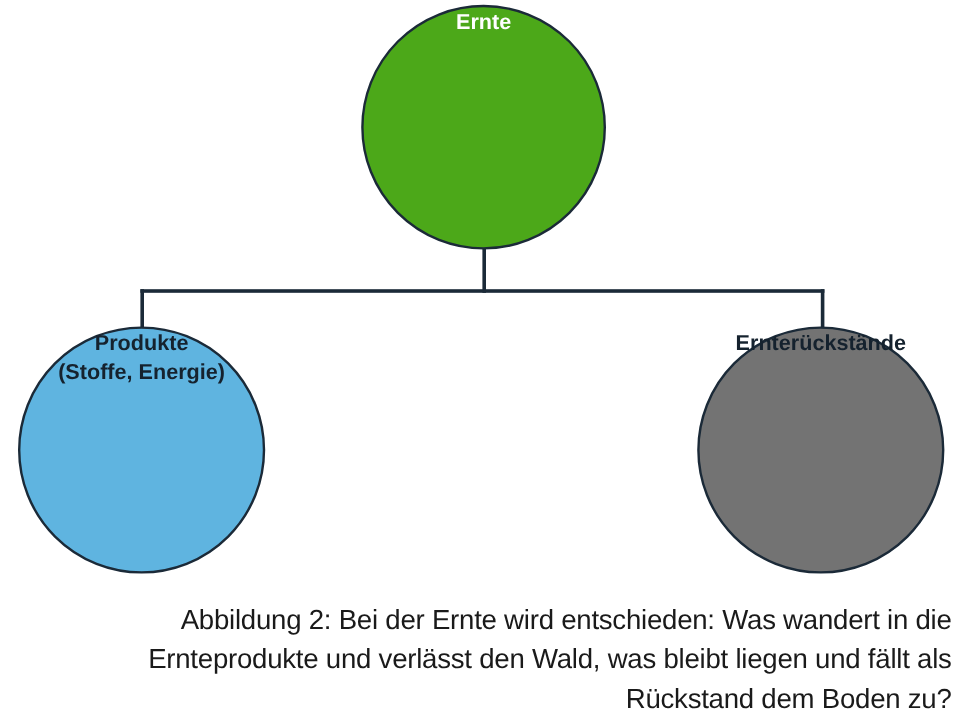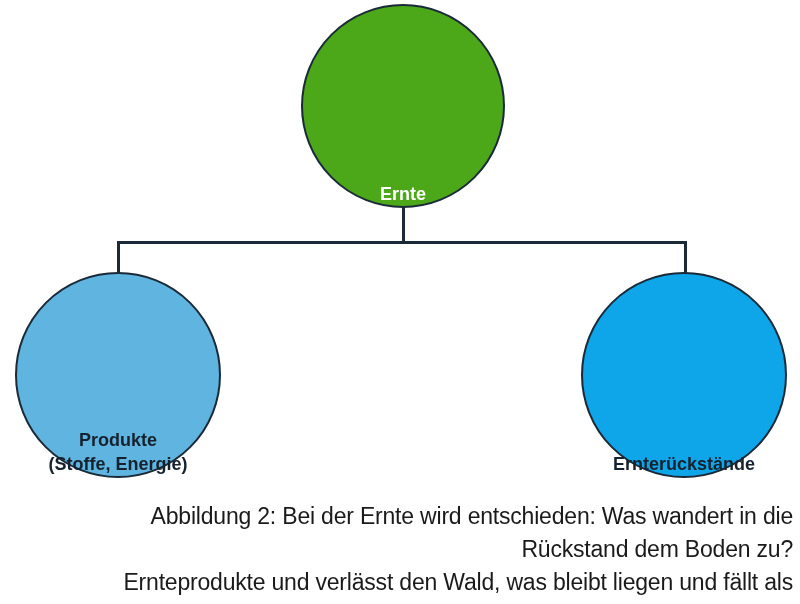--- a/index.html
+++ b/index.html
@@ -16,21 +16,21 @@
     font-family: "Liberation Sans", sans-serif;
   }
   .circle {
     position: absolute;
     border-radius: 50%;
     border: 2px solid #1b2a38;
     box-sizing: border-box;
     display: flex;
     flex-direction: column;
     align-items: center;
-    justify-content: flex-end;
+    justify-content: flex-start;
     text-align: center;
   }
   .circle-ernte {
     left: 301px;
     top: 4px;
     width: 204px;
     height: 204px;
     background: #4ca819;
   }
   .circle-produkte {
@@ -117,23 +117,23 @@
 
   <div class="circle circle-ernte" style="background-color: rgb(76, 168, 25);">
     <div class="node-label white">Ernte</div>
   </div>
 
   <div class="circle circle-produkte" style="background-color: rgb(95, 180, 224);">
     <div class="node-label">Produkte</div>
     <div class="node-sublabel">(Stoffe, Energie)</div>
   </div>
 
-  <div class="circle circle-rueckstaende" style="background-color: #0ea5e9;">
+  <div class="circle circle-rueckstaende" style="background-color: #737373;">
     <div class="node-label">Ernterückstände</div>
   </div>
 
   <div class="caption">
     <div class="caption-line">Abbildung 2: Bei der Ernte wird entschieden: Was wandert in die</div>
+    <div class="caption-line">Ernteprodukte und verlässt den Wald, was bleibt liegen und fällt als</div>
     <div class="caption-line">Rückstand dem Boden zu?</div>
-    <div class="caption-line">Ernteprodukte und verlässt den Wald, was bleibt liegen und fällt als</div>
   </div>
 
 </div>
 
 </body></html>

